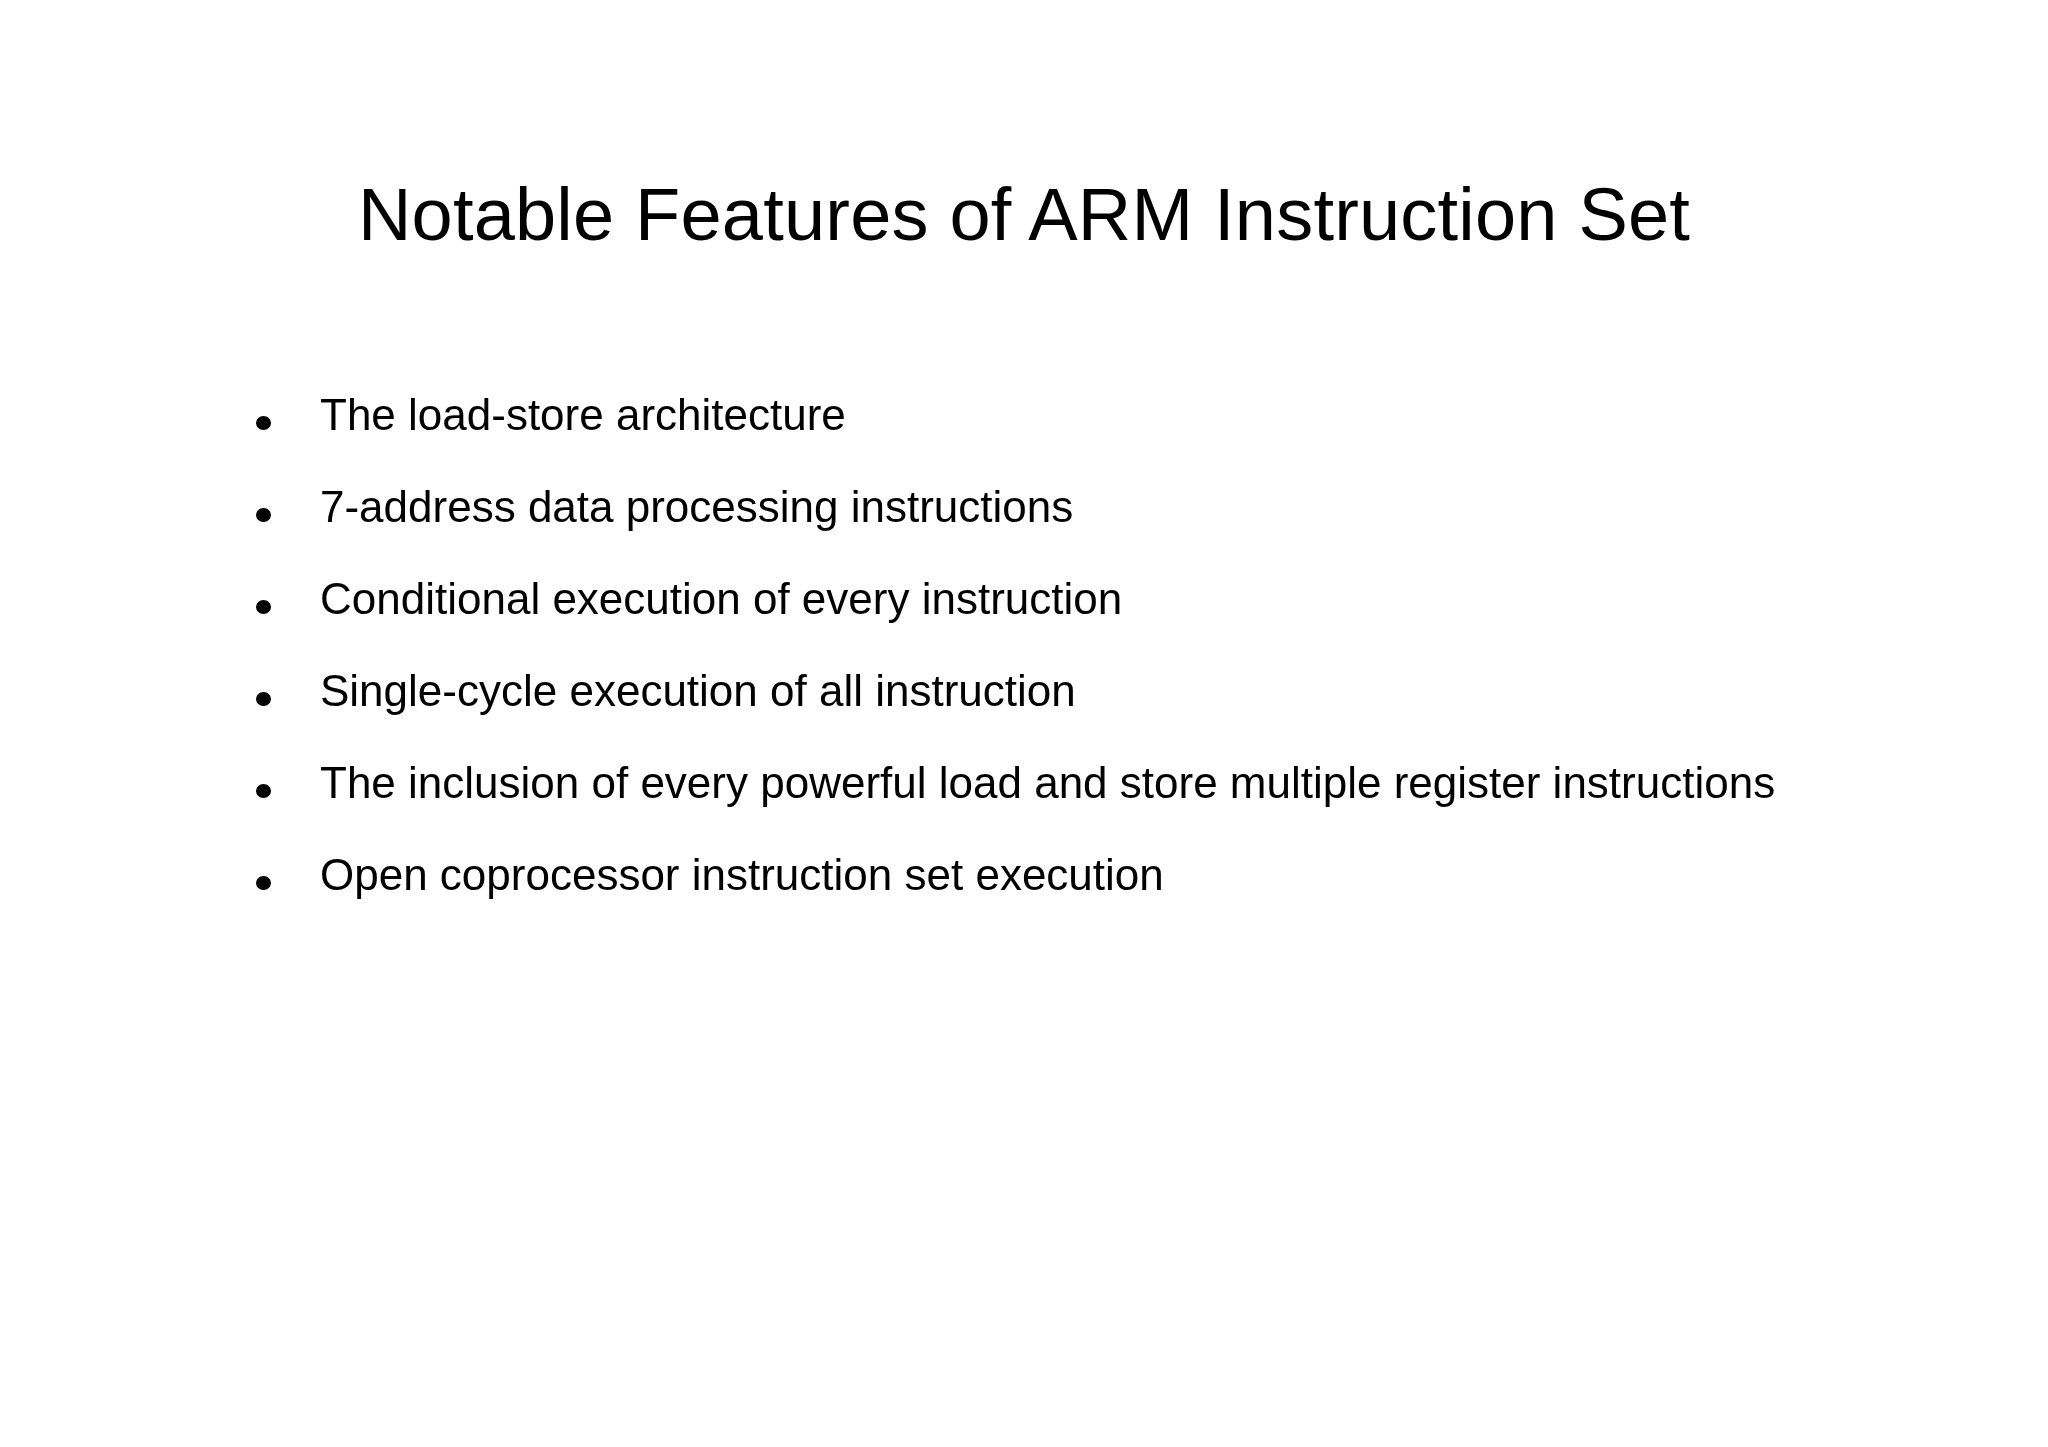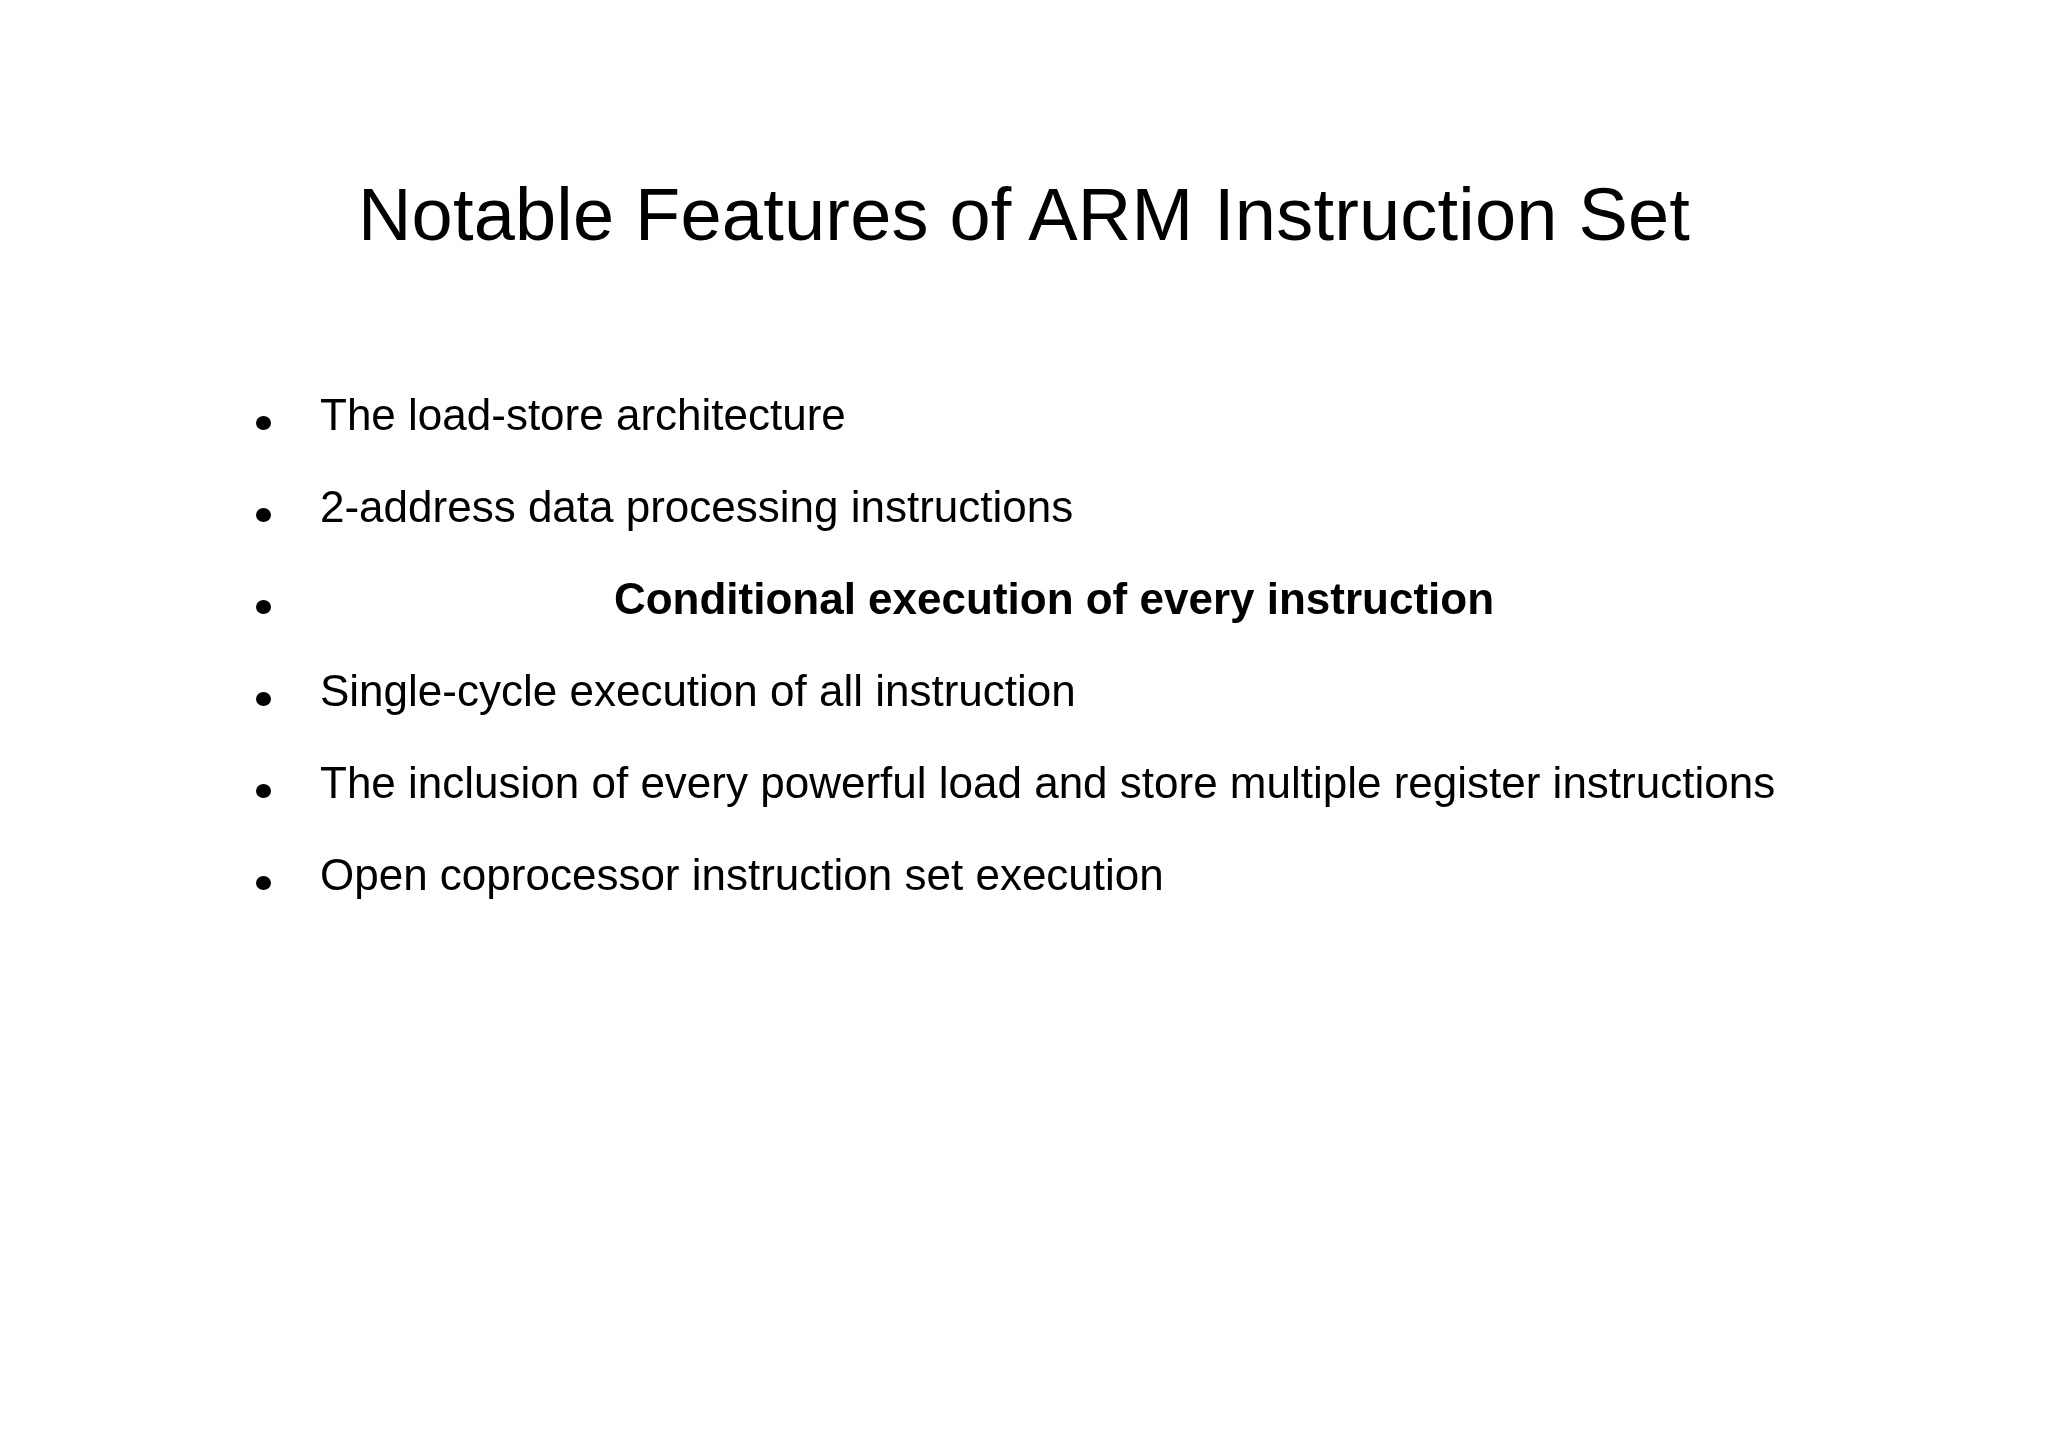--- a/index.html
+++ b/index.html
@@ -48,22 +48,21 @@
     margin: 0 0 34px 0;
     font-size: 44px;
     line-height: 1.32;
     font-weight: 400;
     color: #000000;
   }
   .bullet-item:last-child {
     margin-bottom: 0;
   }
   .bullet-item.bold .bullet-text {
-    font-weight: 700;
-    text-align: center;
+    font-weight: 400;
   }
   .bullet-marker {
     position: absolute;
     left: 8px;
     top: 0;
     width: 20px;
     height: 1.32em;
     line-height: 1.32em;
     font-size: 56px;
     text-align: left;
@@ -102,21 +101,21 @@
 
   <ul id="bullet-list">
 
     <li class="bullet-item">
       <span class="bullet-marker"></span>
       <span class="bullet-text">The load-store architecture</span>
     </li>
 
     <li class="bullet-item">
       <span class="bullet-marker"></span>
-      <span class="bullet-text">2-address data processing instructions</span>
+      <span class="bullet-text">7-address data processing instructions</span>
     </li>
 
     <li class="bullet-item bold">
       <span class="bullet-marker"></span>
       <span class="bullet-text">Conditional execution of every instruction</span>
     </li>
 
     <li class="bullet-item">
       <span class="bullet-marker"></span>
       <span class="bullet-text">Single-cycle execution of all instruction</span>

